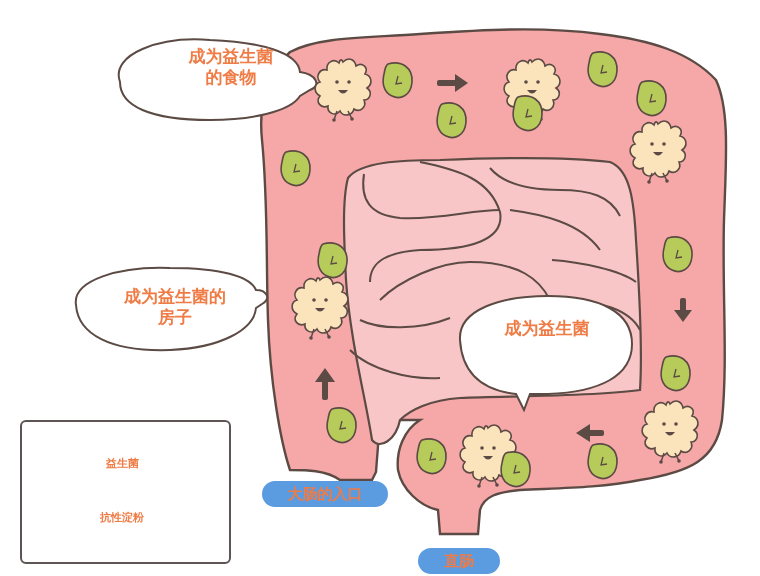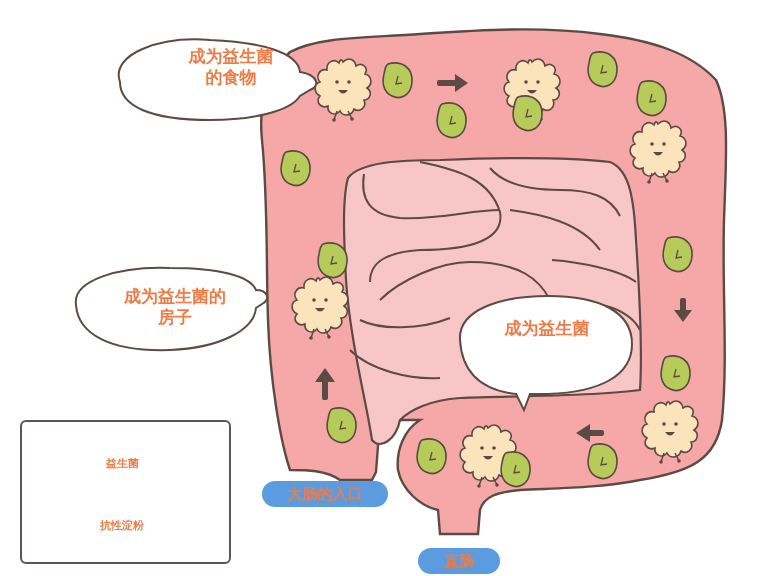--- a/index.html
+++ b/index.html
@@ -110,16 +110,16 @@
 </div>
 <div class="txt bubble-text" style="left:462px; top:318px; width:170px;">
   <div>成为益生菌</div>
 </div>
 
 <div class="pill" style="left:262px; top:481px; width:126px;text-align:center;">大肠的入口</div>
 <div class="pill" style="left:418px; top:532px; width:82px;margin-top:16px;">直肠</div>
 
 <div class="legend">
   <div class="legend-label" style="left:84px; top:34px;">益生菌</div>
-  <div class="legend-label" style="left:78px; top:96px;">抗性淀粉</div>
+  <div class="legend-label" style="left:78px; top:88px;">抗性淀粉</div>
 </div>
 
 </div>
 
 </body></html>

